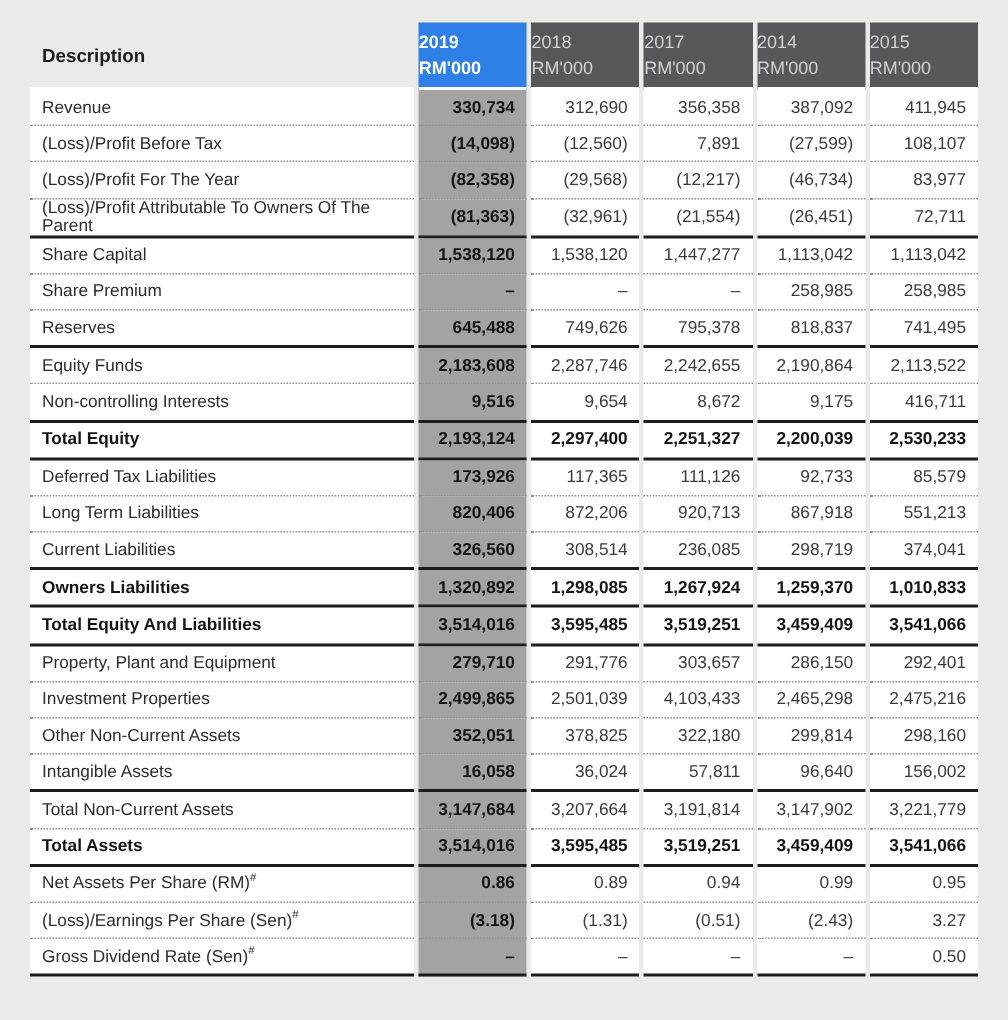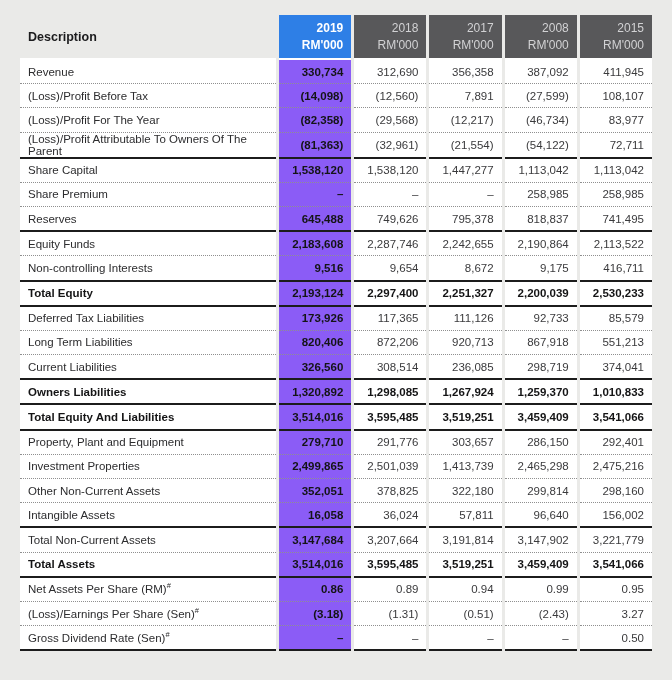--- a/index.html
+++ b/index.html
@@ -21,33 +21,33 @@
   thead th{
     height:43px;vertical-align:middle;padding:0;
     border-bottom:2px solid #ffffff;
   }
   th.h-desc{
     text-align:left;padding-left:8px;background:transparent;
     color:#1b1b1d;font-weight:bold;font-size:12.5px;
   }
   th.h-year{
     background:#58585a;color:#d2d2d4;font-weight:normal;
-    text-align:right;padding-right:8px;font-size:12px;line-height:1.4;
+    text-align:left;padding-right:8px;font-size:12px;line-height:1.4;
   }
   th.h-cur{
     background:#2e7fe6;color:#ffffff;font-weight:bold;
   }
   .h-year .yr, .h-year .unit{display:block;}
   tbody{background:#ffffff;}
   tbody td{
     height:23.2px;vertical-align:middle;padding:0;font-size:11.5px;
   }
   td.desc{padding-left:8px;color:#2c2c2e;text-align:left;margin-left:22px;}
   td.val{text-align:right;padding-right:8px;color:#3a3a3c;}
-  td.y2019{background:#8b5cf6;font-weight:bold;color:#141415;}
+  td.y2019{background:#a3a3a3;font-weight:bold;color:#141415;}
   tr.b-dotted td{border-bottom:1px dotted #8f8f8f;}
   tr.b-solid td{border-bottom:2px solid #1c1c1c;}
   tr.row-bold td{font-weight:bold;color:#141415;}
   td.desc sup{font-size:7.5px;vertical-align:super;line-height:0;}
 </style>
 </head>
 <body>
 
 <div class="page">
   <table class="fin">
@@ -68,21 +68,21 @@
         </th>
         <th class="h-year">
           <span class="yr">2018</span>
           <span class="unit">RM'000</span>
         </th>
         <th class="h-year">
           <span class="yr">2017</span>
           <span class="unit">RM'000</span>
         </th>
         <th class="h-year">
-          <span class="yr">2008</span>
+          <span class="yr">2014</span>
           <span class="unit">RM'000</span>
         </th>
         <th class="h-year">
           <span class="yr">2015</span>
           <span class="unit">RM'000</span>
         </th>
       </tr>
     </thead>
     <tbody>
         <tr class="b-dotted">
@@ -107,21 +107,21 @@
     <td class="val">(29,568)</td>
     <td class="val">(12,217)</td>
     <td class="val">(46,734)</td>
     <td class="val">83,977</td>
   </tr>
         <tr class="b-solid">
     <td class="desc"><span class="lbl">(Loss)/Profit Attributable To Owners Of The Parent</span><sup class="sup"></sup></td>
     <td class="val y2019">(81,363)</td>
     <td class="val">(32,961)</td>
     <td class="val">(21,554)</td>
-    <td class="val">(54,122)</td>
+    <td class="val">(26,451)</td>
     <td class="val">72,711</td>
   </tr>
         <tr class="b-dotted">
     <td class="desc"><span class="lbl">Share Capital</span><sup class="sup"></sup></td>
     <td class="val y2019">1,538,120</td>
     <td class="val">1,538,120</td>
     <td class="val">1,447,277</td>
     <td class="val">1,113,042</td>
     <td class="val">1,113,042</td>
   </tr>
@@ -210,21 +210,21 @@
     <td class="val y2019">279,710</td>
     <td class="val">291,776</td>
     <td class="val">303,657</td>
     <td class="val">286,150</td>
     <td class="val">292,401</td>
   </tr>
         <tr class="b-dotted">
     <td class="desc"><span class="lbl">Investment Properties</span><sup class="sup"></sup></td>
     <td class="val y2019">2,499,865</td>
     <td class="val">2,501,039</td>
-    <td class="val">1,413,739</td>
+    <td class="val">4,103,433</td>
     <td class="val">2,465,298</td>
     <td class="val">2,475,216</td>
   </tr>
         <tr class="b-dotted">
     <td class="desc"><span class="lbl">Other Non-Current Assets</span><sup class="sup"></sup></td>
     <td class="val y2019">352,051</td>
     <td class="val">378,825</td>
     <td class="val">322,180</td>
     <td class="val">299,814</td>
     <td class="val">298,160</td>

